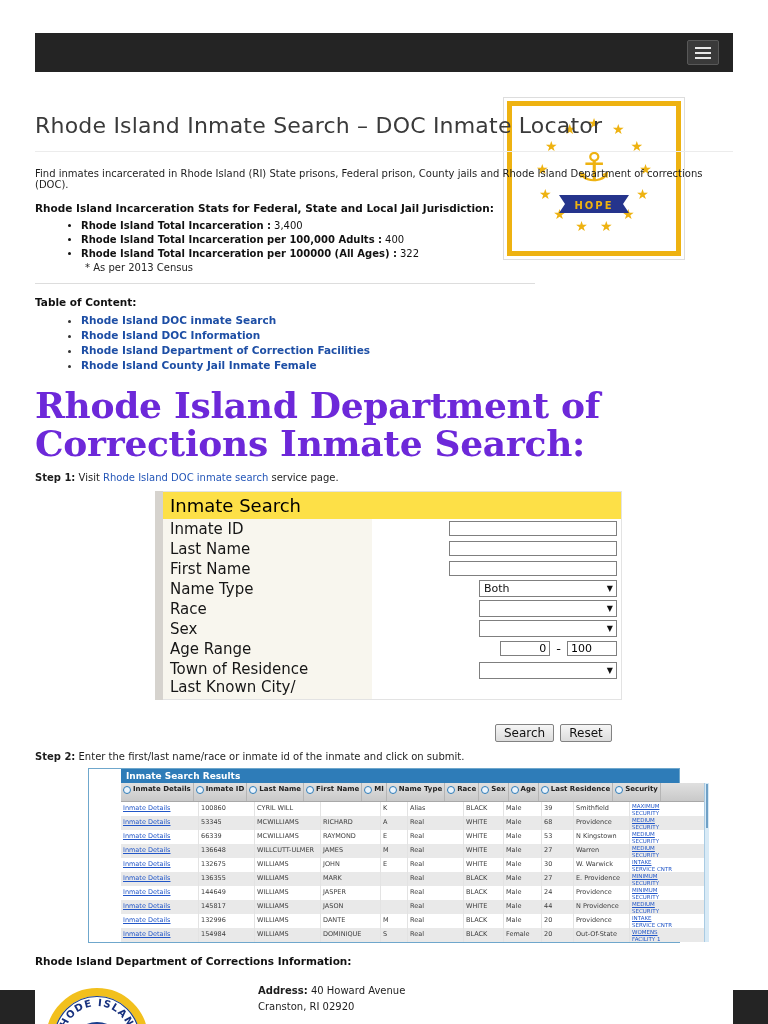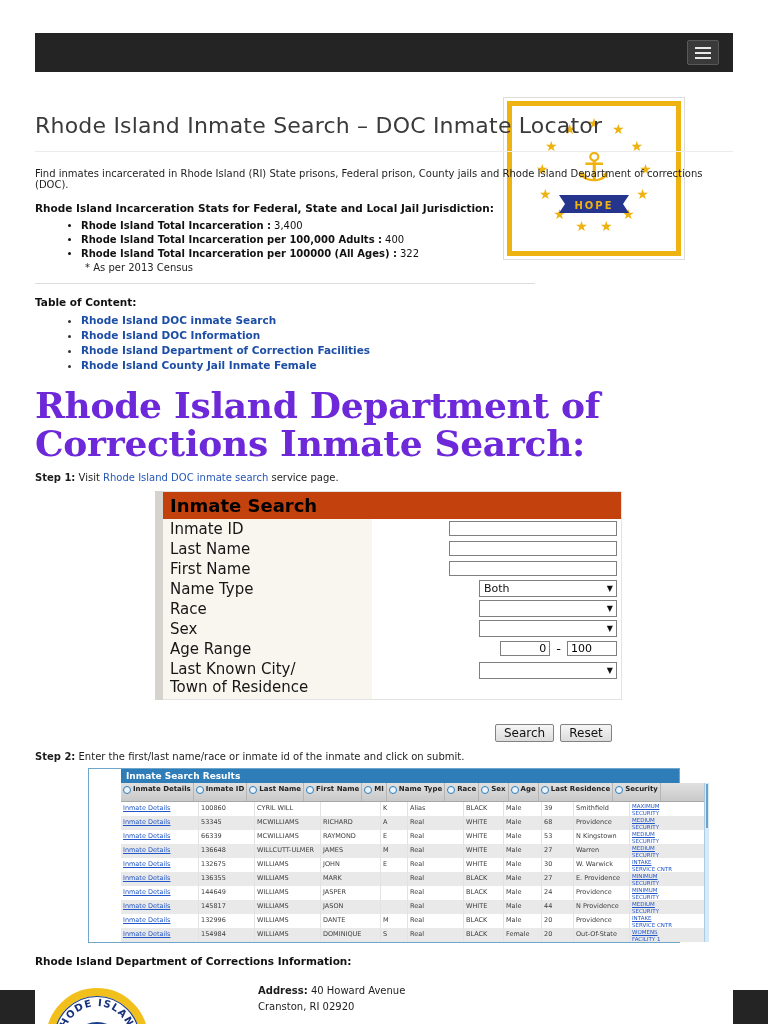--- a/index.html
+++ b/index.html
@@ -36,21 +36,21 @@
   p.step a{color:#2456b8;text-decoration:none;cursor:pointer;}
 
   
   .flag{position:absolute;left:503px;top:97px;width:182px;height:163px;background:#fff;border:1px solid #ddd;box-sizing:border-box;padding:3px;}
   .flag-inner{width:100%;height:100%;border:5px solid #eeb211;box-sizing:border-box;display:flex;align-items:center;justify-content:center;background:#fff;}
 
   
   .form-wrap{display:flex;margin:8px 0 0 120px;width:467px;}
   .form-gutter{width:8px;background:#d6d3ce;}
   .form-main{width:459px;border:1px solid #e3e3e3;border-left:none;box-sizing:border-box;background:#fff;}
-  .form-title{background:#c2410c;font-size:18px;font-weight:bold;color:#000;padding:3px 7px;}
+  .form-title{background:#fde047;font-size:18px;font-weight:normal;color:#000;padding:3px 7px;}
   .frow{display:flex;min-height:20px;background:#fff;}
   .frow .flabel{width:209px;box-sizing:border-box;background:#f8f6ee;font-size:15px;color:#161616;padding:1px 7px 0;line-height:1.25;}
   .frow .fvalue{flex:1;display:flex;align-items:center;padding:1px 4px 1px 0;justify-content:flex-end;}
   .frow.tall{min-height:40px;}
   .frow.tall .fvalue{align-items:flex-start;padding-top:3px;}
   input.txt{width:168px;height:15px;border:1px solid #7f7f7f;font-size:11px;padding:0 2px;box-sizing:border-box;background:#fff;font-family:inherit;}
   input.age{width:50px;height:15px;border:1px solid #7f7f7f;font-size:11px;padding:0 3px;box-sizing:border-box;font-family:inherit;}
   input.age.right{text-align:right;}
   .dash{margin:0 6px;font-size:13px;color:#111;}
   .fselect{display:inline-flex;width:138px;height:17px;border:1px solid #7f7f7f;background:#fff;align-items:center;justify-content:space-between;padding:0 3px 0 4px;font-size:11px;color:#111;box-sizing:border-box;cursor:pointer;}
@@ -211,22 +211,22 @@
         <div class="frow">
           <div class="flabel">Age Range</div>
           <div class="fvalue">
             <input class="age right" type="text" value="0" style="">
             <span class="dash">-</span>
             <input class="age" type="text" value="100" style="">
           </div>
         </div>
         <div class="frow tall">
           <div class="flabel">
+            <div>Town of Residence</div>
             <div>Last Known City/</div>
-            <div>Town of Residence</div>
           </div>
           <div class="fvalue">
             <div class="fselect">
                 <span></span>
                 <span class="arrow">▼</span>
               </div>
           </div>
         </div>
 
       </div>

